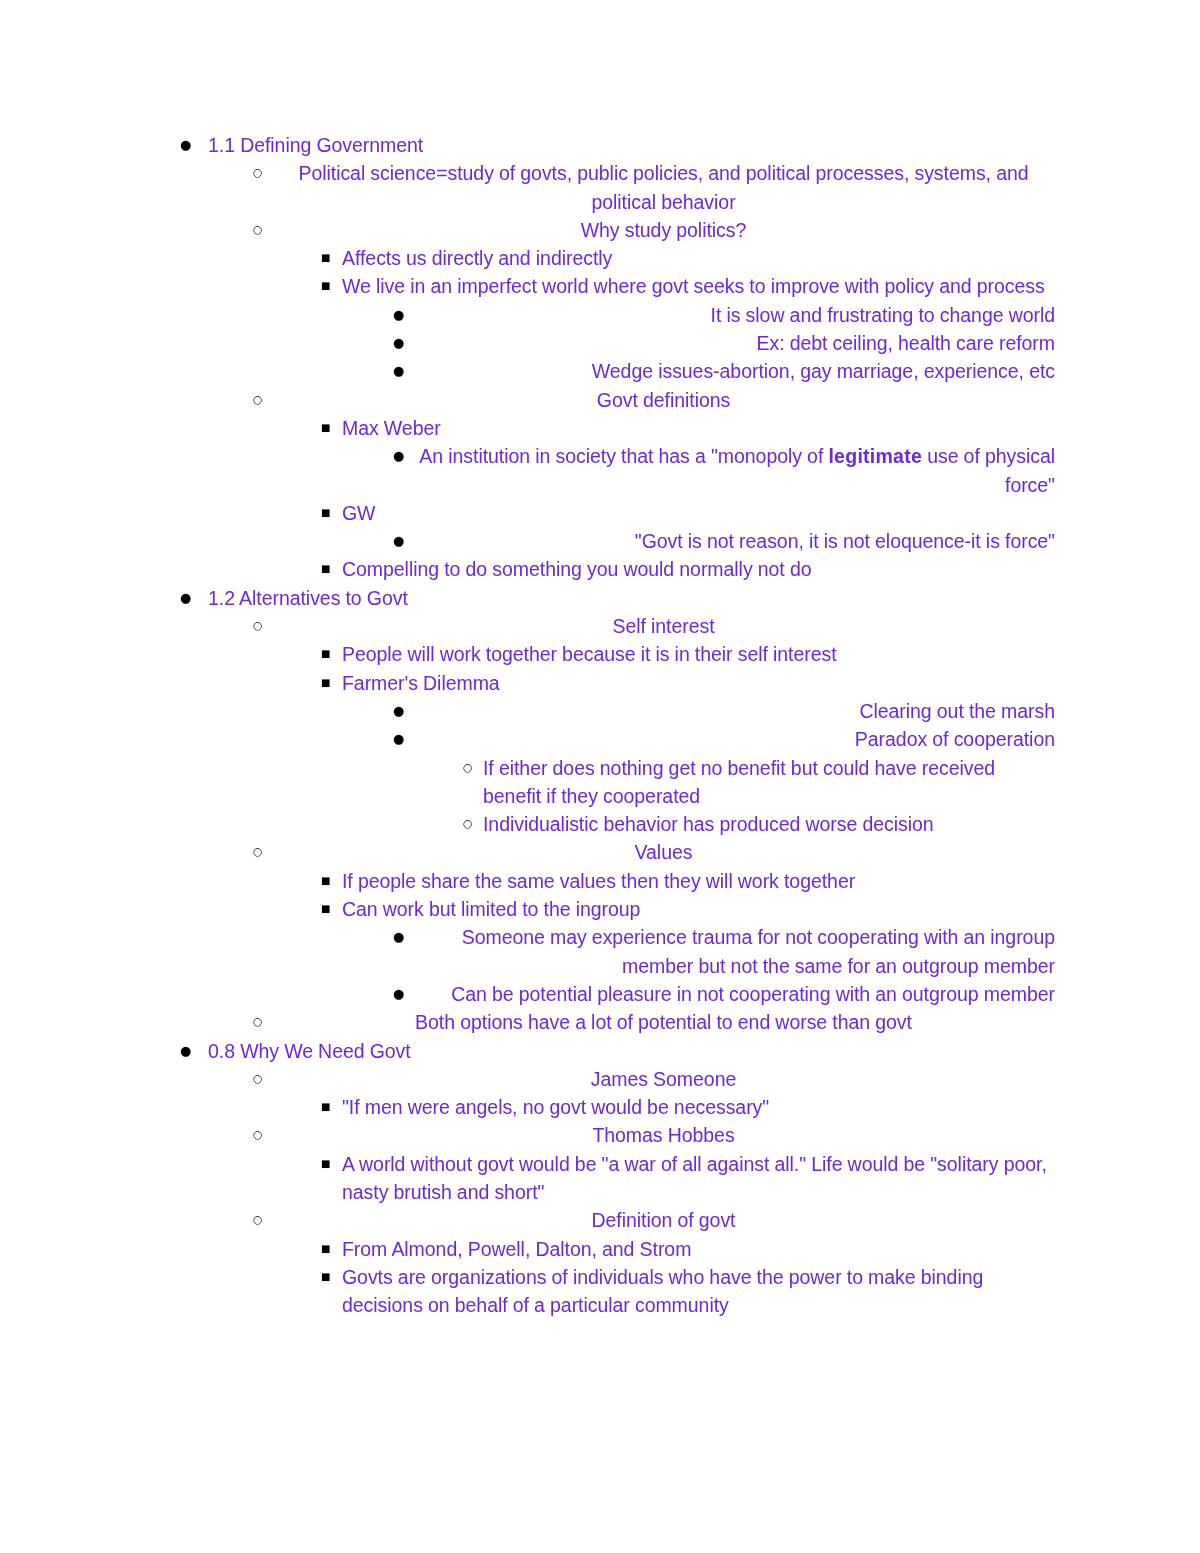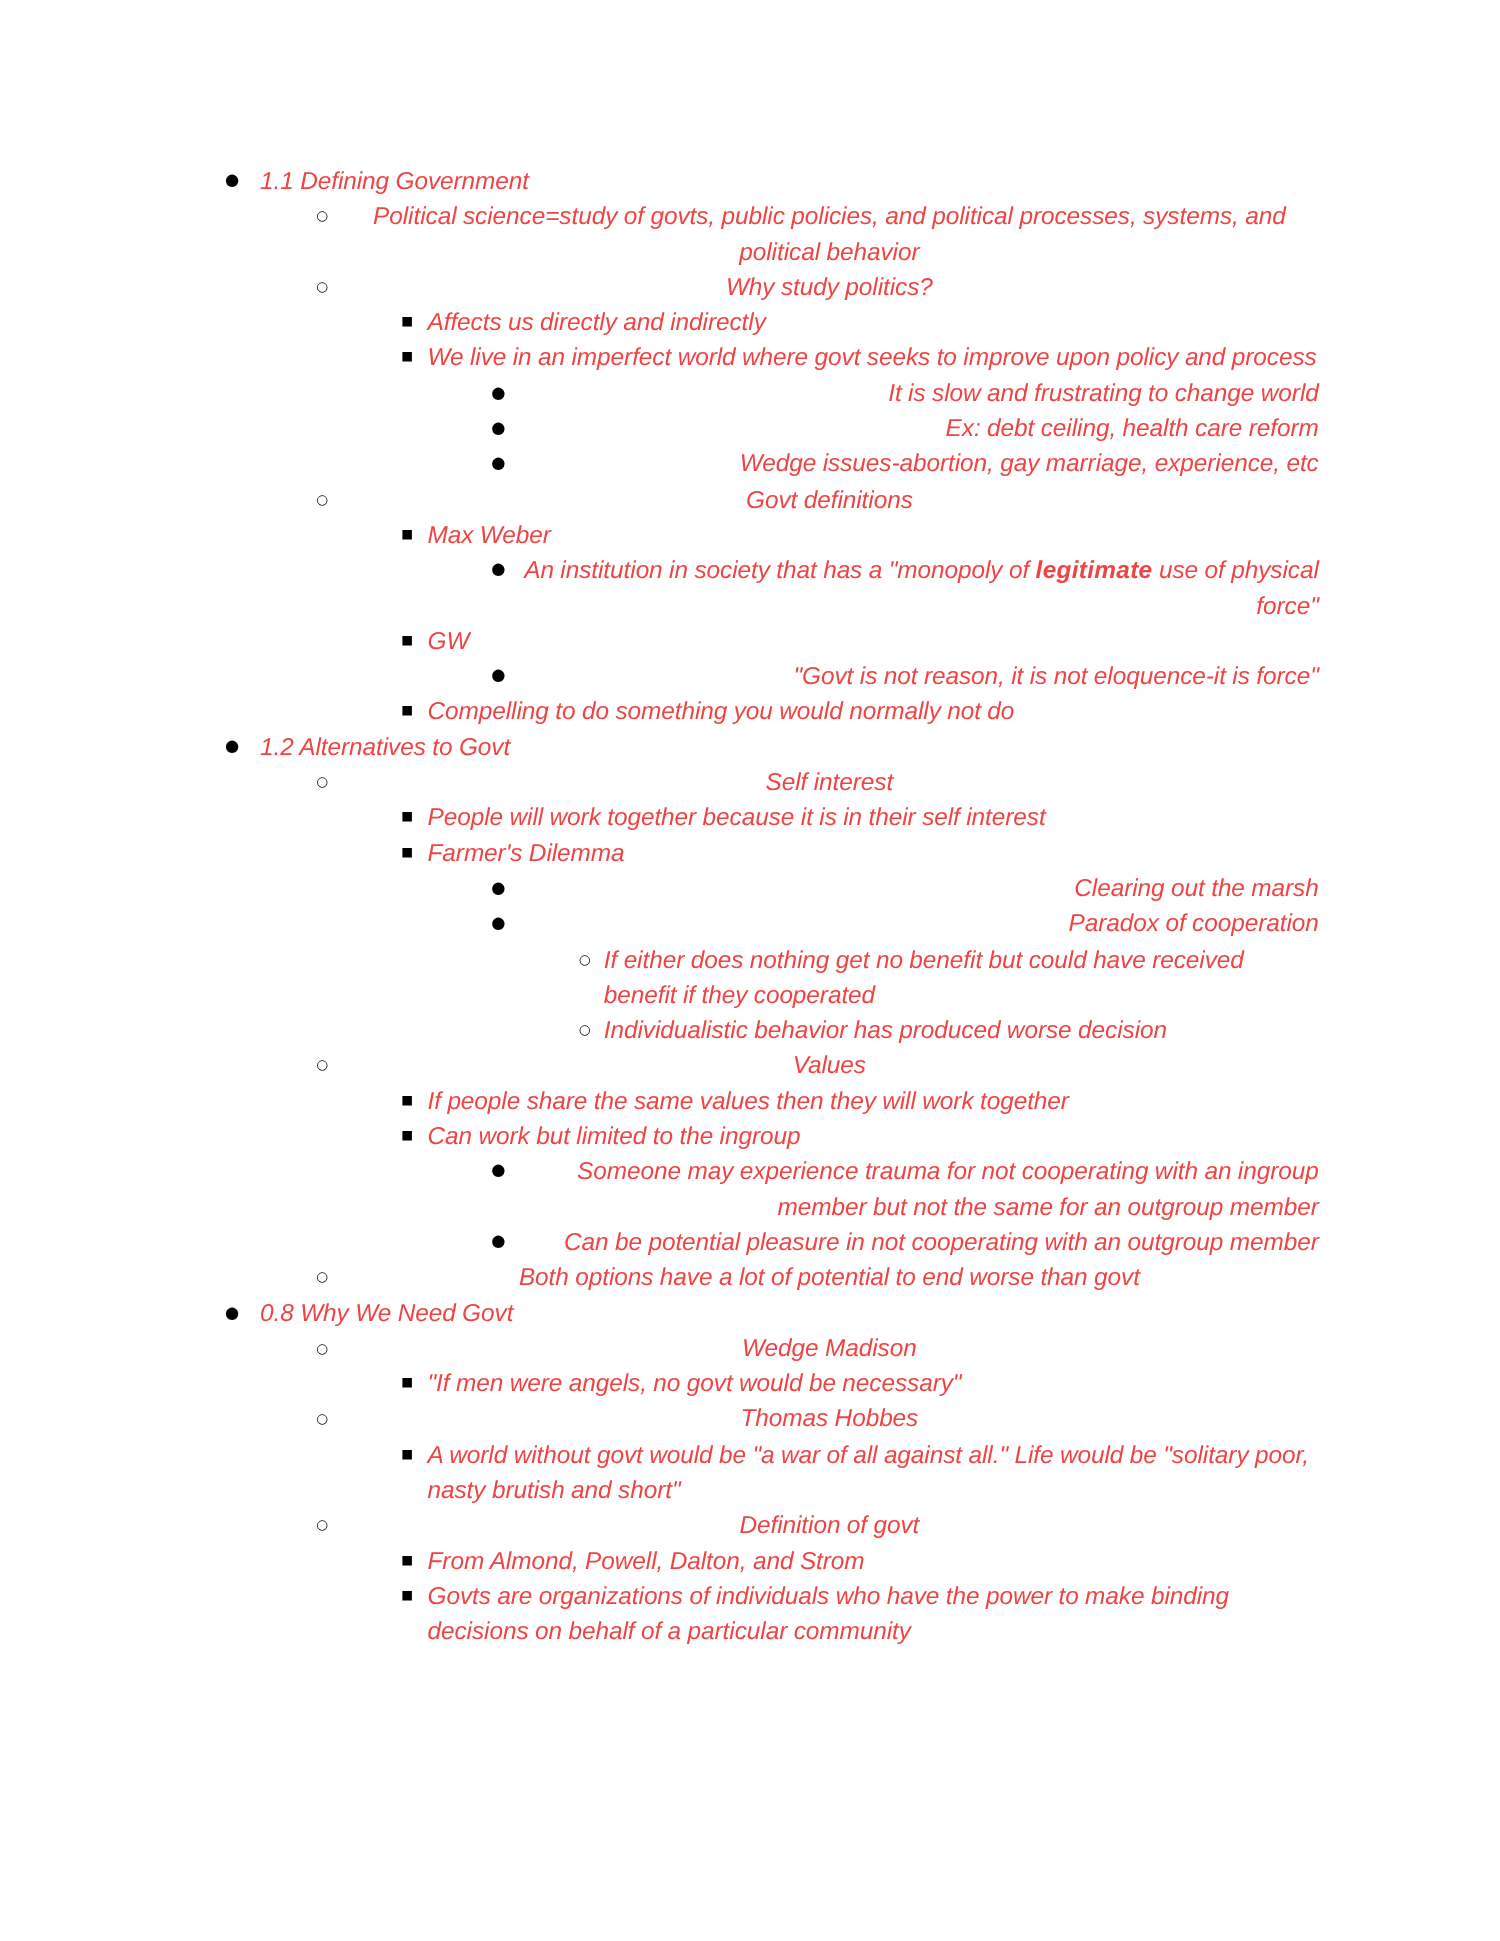--- a/index.html
+++ b/index.html
@@ -42,23 +42,22 @@
     margin: 0;
     padding: 0;
   }
 
   
   .item-text {
     font-size: 19.5px;
     line-height: 28.3px;
     letter-spacing: -0.05px;
     word-spacing: -0.2px;
-    color: #ef4444;
+    color: #6d28d9;
     display: block;
-    font-style: italic;
   }
 
   .bullet-marker {
     position: absolute;
     display: block;
     color: #000000;
     font-family: "DejaVu Sans", sans-serif;
     line-height: 28.3px;
     top: 0;
   }
@@ -152,21 +151,21 @@
             <ul class="outline-list depth3">
               <li class="outline-item lvl3">
                 <div class="row">
                   <span class="bullet-marker">■</span>
                   <span class="item-text">Affects us directly and indirectly</span>
                 </div>
               </li>
               <li class="outline-item lvl3">
                 <div class="row">
                   <span class="bullet-marker">■</span>
-                  <span class="item-text">We live in an imperfect world where govt seeks to improve upon policy and process</span>
+                  <span class="item-text">We live in an imperfect world where govt seeks to improve with policy and process</span>
                 </div>
                 <ul class="outline-list depth4">
                   <li class="outline-item lvl4">
                     <div class="row">
                       <span class="bullet-marker">●</span>
                       <span class="item-text">It is slow and frustrating to change world</span>
                     </div>
                   </li>
                   <li class="outline-item lvl4">
                     <div class="row">
@@ -326,21 +325,21 @@
       </li>
       <li class="outline-item lvl1">
         <div class="row">
           <span class="bullet-marker">●</span>
           <span class="item-text">0.8 Why We Need Govt</span>
         </div>
         <ul class="outline-list depth2">
           <li class="outline-item lvl2">
             <div class="row">
               <span class="bullet-marker">○</span>
-              <span class="item-text">Wedge Madison</span>
+              <span class="item-text">James Someone</span>
             </div>
             <ul class="outline-list depth3">
               <li class="outline-item lvl3">
                 <div class="row">
                   <span class="bullet-marker">■</span>
                   <span class="item-text">"If men were angels, no govt would be necessary"</span>
                 </div>
               </li>
             </ul>
           </li>

